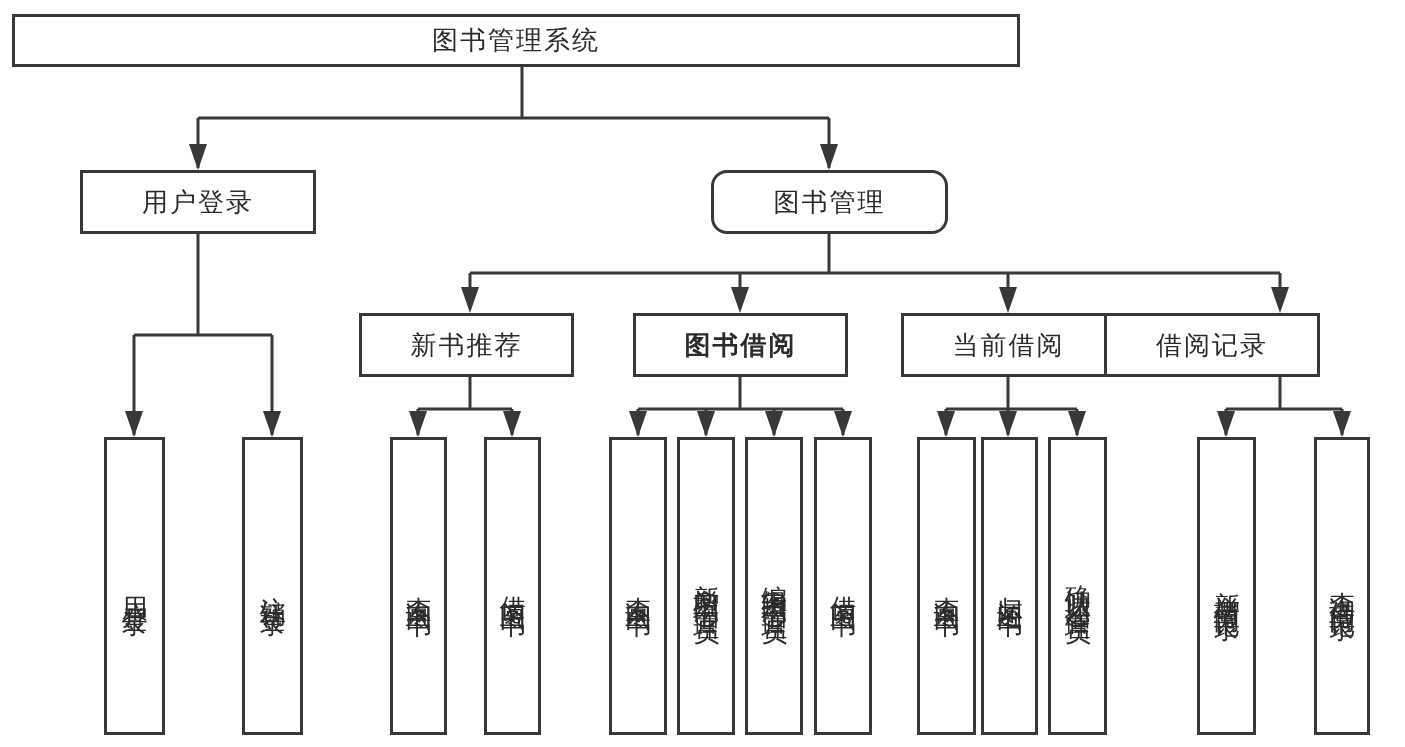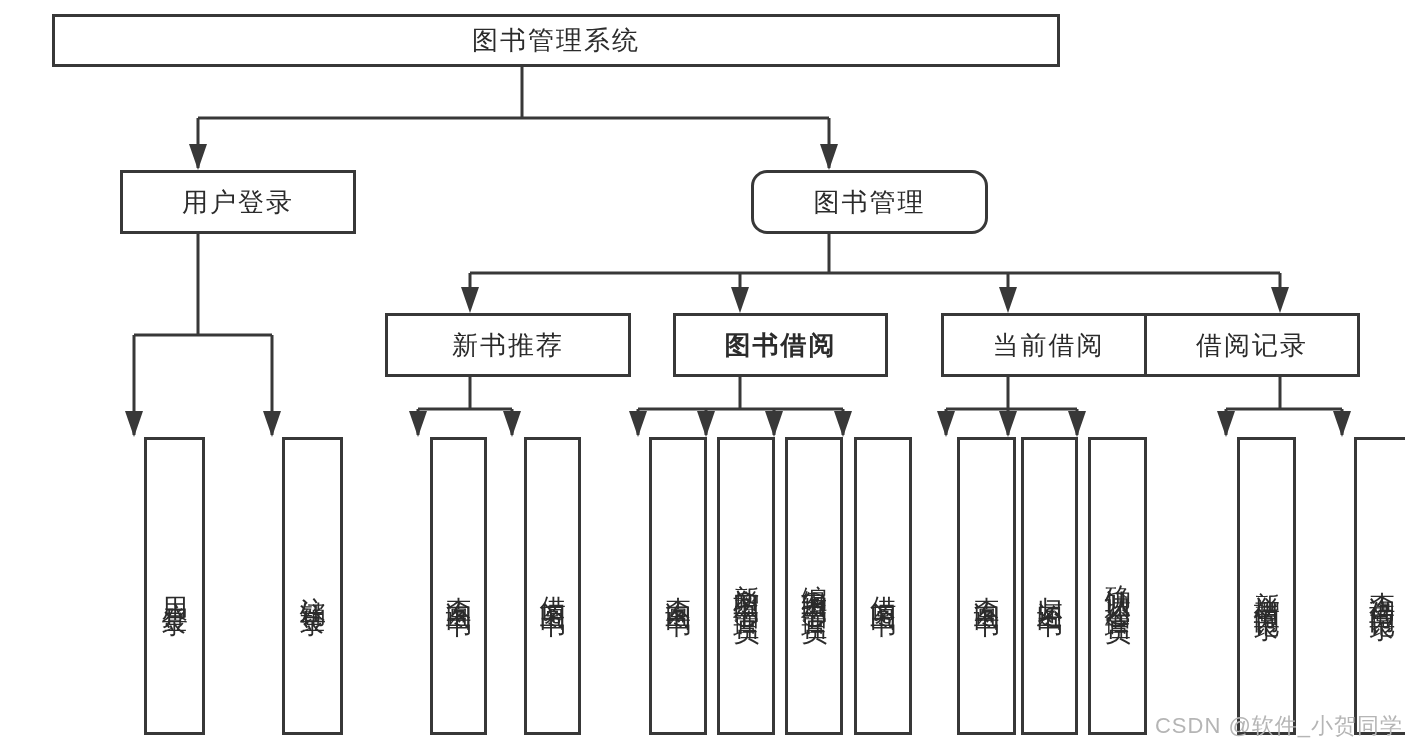--- a/index.html
+++ b/index.html
@@ -23,35 +23,34 @@
     border: 3px solid #383838;
     background: #ffffff;
     color: #2b2b2b;
     display: flex;
     align-items: center;
     justify-content: center;
     z-index: 2;
     font-size: 26px;
     letter-spacing: 2px;
     white-space: nowrap;
-    margin-left: 40px;
   }
   .hnode { text-align: center; }
   .vnode {
     writing-mode: vertical-rl;
     text-orientation: mixed;
     letter-spacing: 5px;
     line-height: 1.05;
     white-space: normal;
   }
   
   .n-root            { left: 12px;   top: 14px;  width: 1008px; height: 53px; }
   .n-user-login      { left: 80px;   top: 170px; width: 236px;  height: 64px; }
   .n-book-mgmt       { left: 711px;  top: 170px; width: 237px;  height: 64px; border-radius: 16px; }
-  .n-new-book-rec    { left: 345px;  top: 313px; width: 246px;  height: 64px; }
+  .n-new-book-rec    { left: 359px;  top: 313px; width: 215px;  height: 64px; }
   .n-book-borrow     { left: 633px;  top: 313px; width: 215px;  height: 64px; font-weight: bold; }
   .n-current-borrow  { left: 901px;  top: 313px; width: 215px;  height: 64px; }
   .n-borrow-records  { left: 1104px; top: 313px; width: 216px;  height: 64px; }
   
   .leaf { top: 437px; height: 298px; }
   .n-leaf-user-login   { left: 104px;  width: 61px; }
   .n-leaf-logout       { left: 242px;  width: 61px; }
   .n-rec-query         { left: 390px;  width: 57px; }
   .n-rec-borrow        { left: 484px;  width: 57px; }
   .n-bb-query          { left: 609px;  width: 58px; }
@@ -139,15 +138,14 @@
   <div class="node vnode leaf n-bb-edit">编辑图书（管理员）</div>
   <div class="node vnode leaf n-bb-borrow">借阅图书</div>
 
   <div class="node vnode leaf n-cb-query">查询图书</div>
   <div class="node vnode leaf n-cb-return">归还图书</div>
   <div class="node vnode leaf n-cb-confirm">确认归还（管理员）</div>
 
   <div class="node vnode leaf n-br-add">新增借阅记录</div>
   <div class="node vnode leaf n-br-query">查询借阅记录</div>
 
-  <div class="watermark">CSDN @软件_小贺同学</div>
 
 </div>
 
 </body></html>

